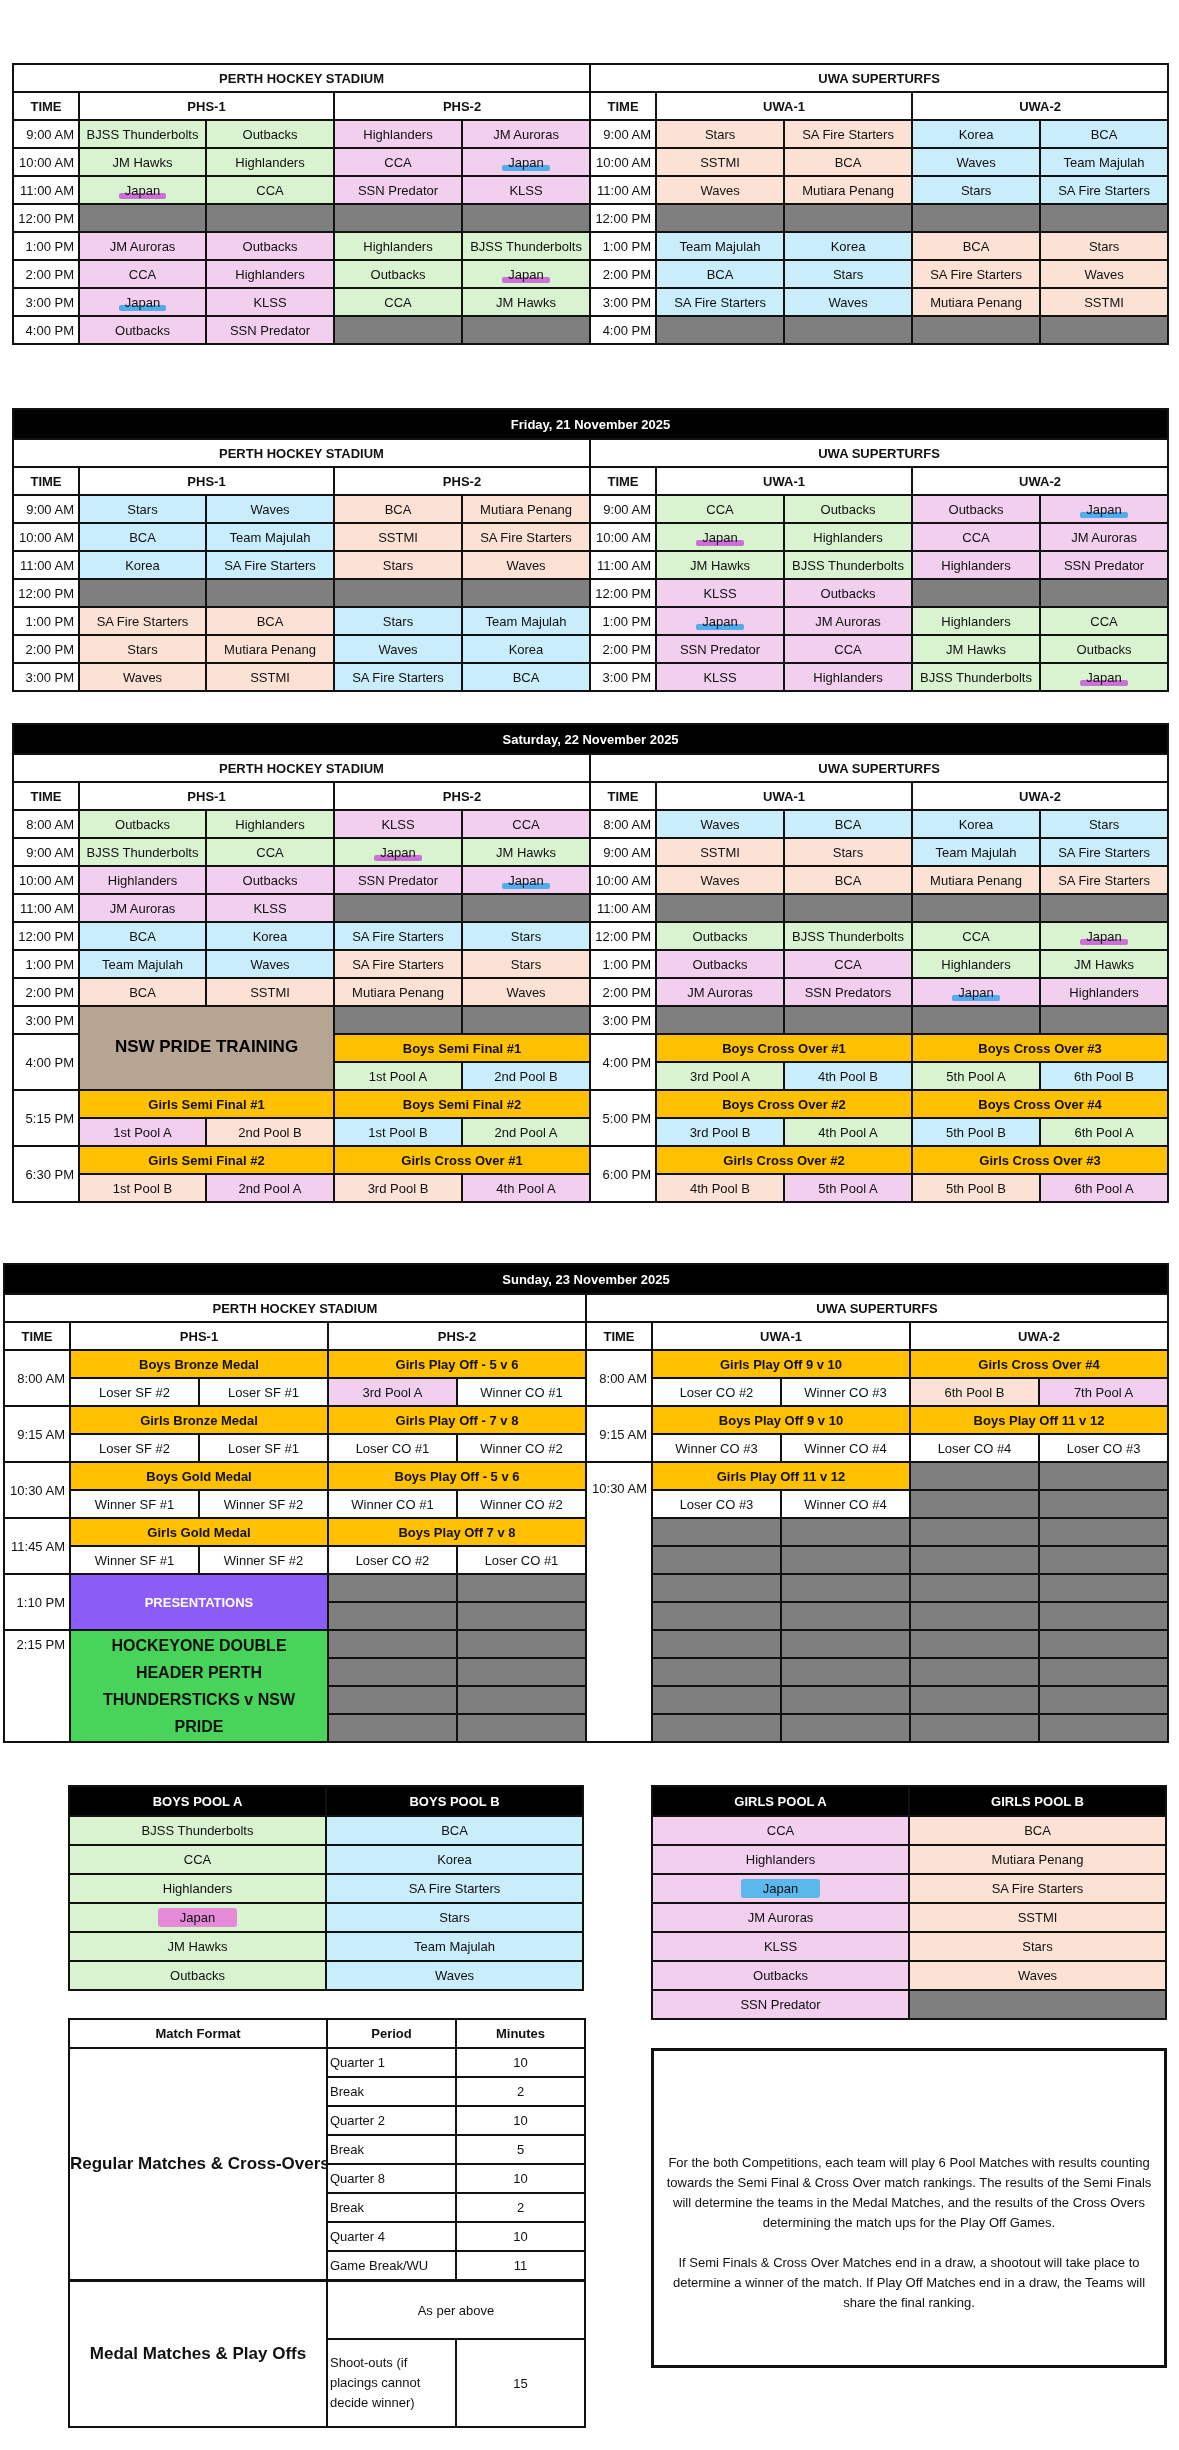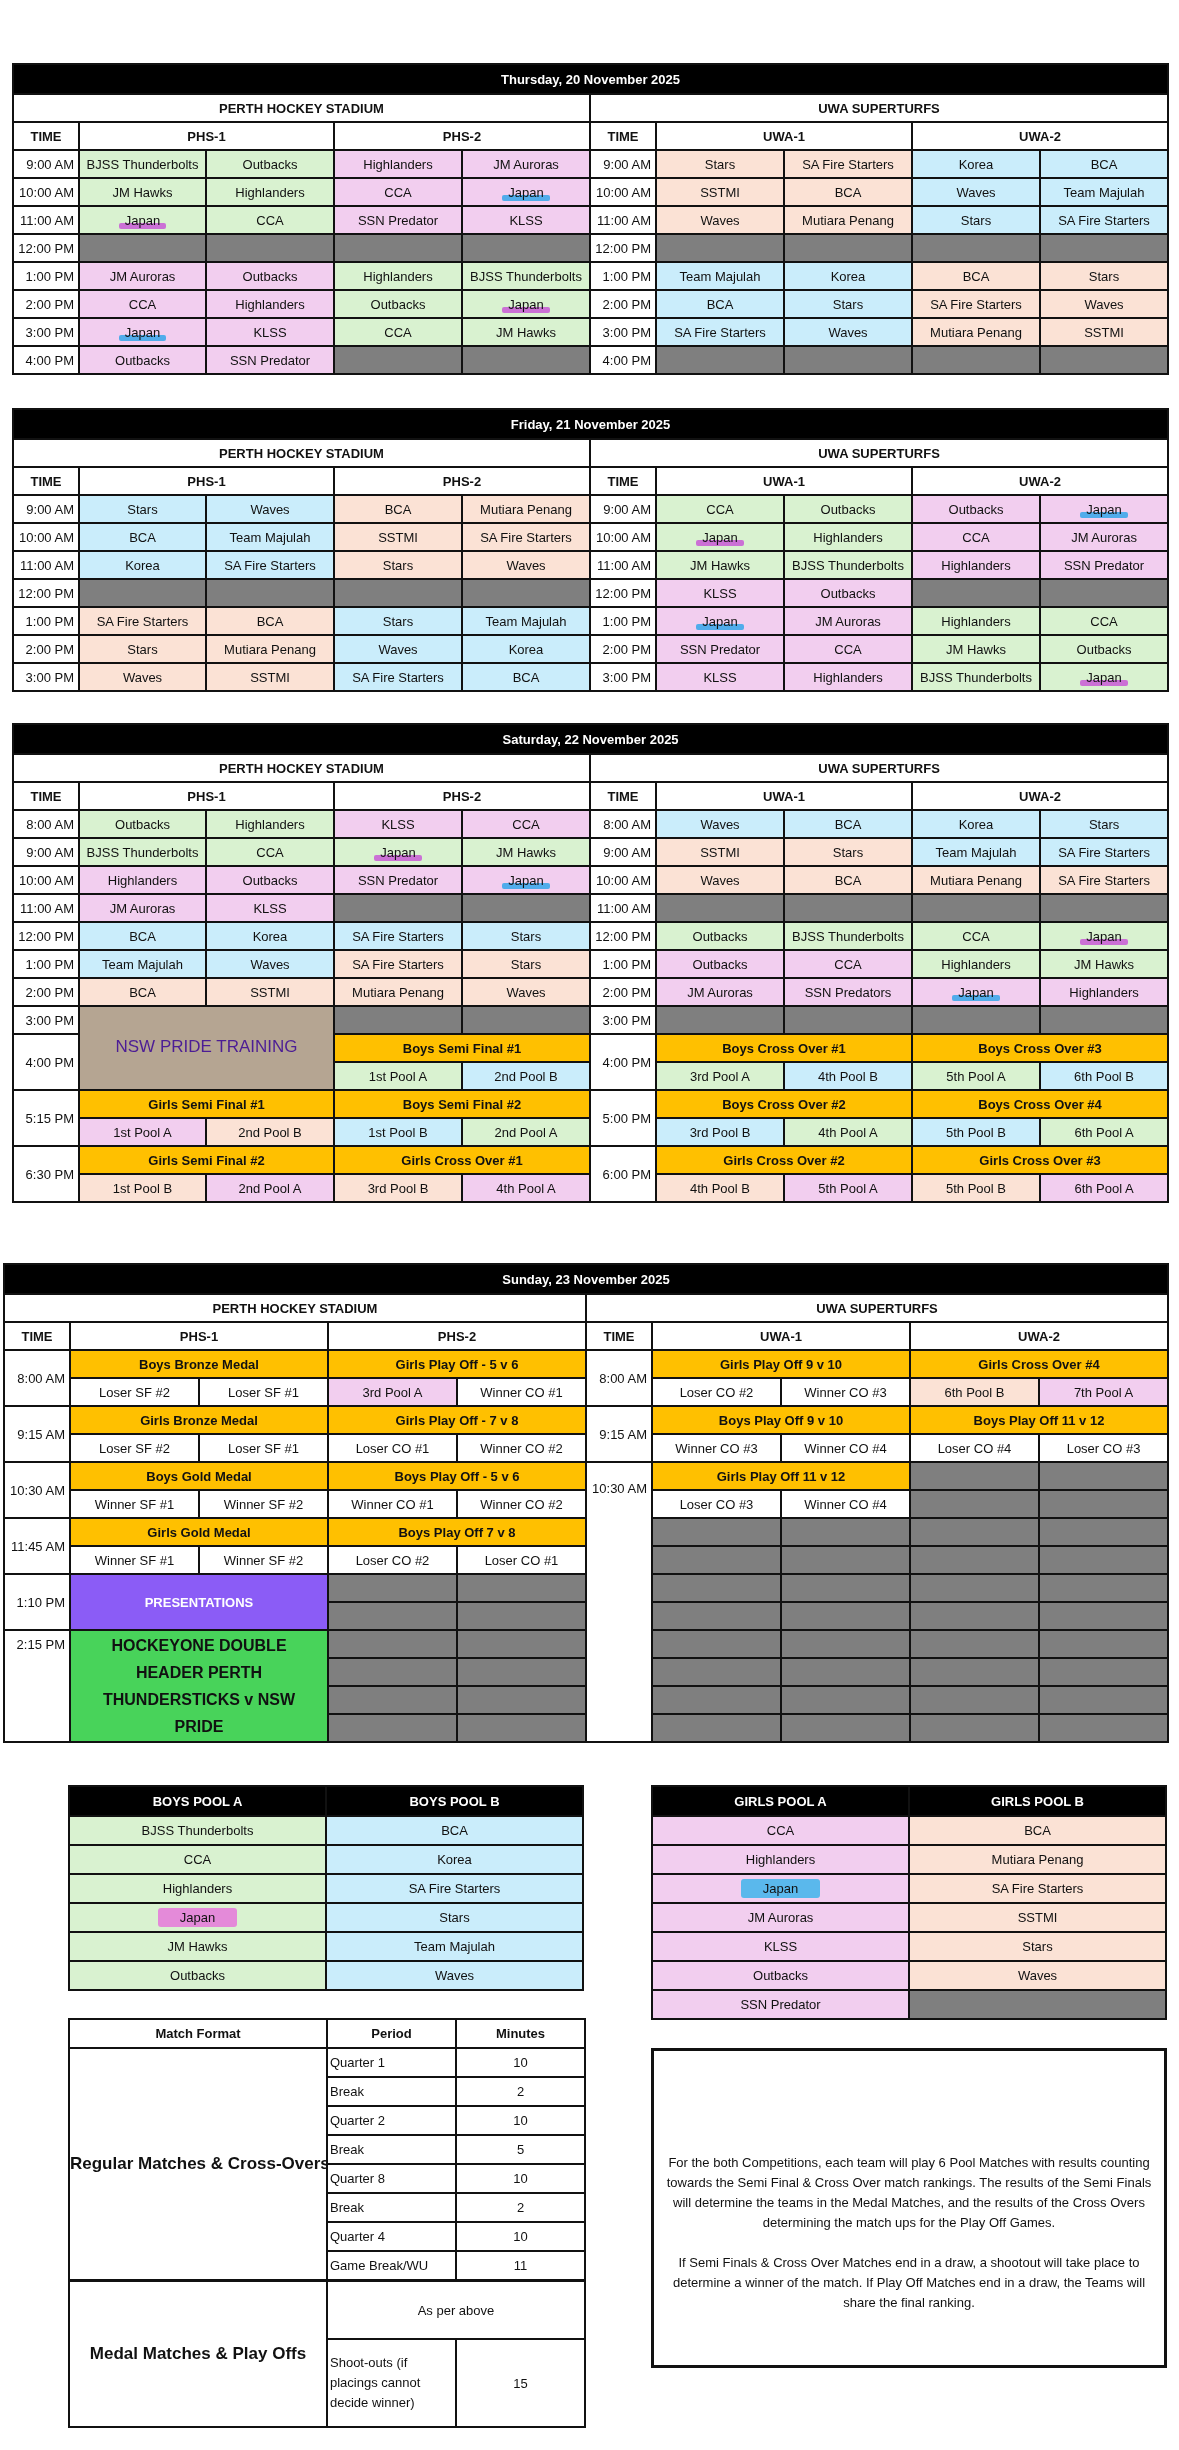--- a/index.html
+++ b/index.html
@@ -6,21 +6,21 @@
   body{width:1179px;height:2450px;position:relative;overflow:hidden;font-family:"Liberation Sans","DejaVu Sans",sans-serif;color:#111;}
   .blk{position:absolute;}
   table{border-collapse:collapse;table-layout:fixed;width:100%;}
   td,th{border:2px solid #111;padding:0;text-align:center;vertical-align:middle;font-size:13px;overflow:hidden;white-space:nowrap;}
   .dayhdr{background:#000;color:#fff;font-weight:bold;font-size:13px;height:28px;}
   .venue{font-weight:bold;font-size:13px;background:#fff;}
   .colh{font-weight:bold;font-size:13px;background:#fff;}
   .time{text-align:right;padding-right:4px;background:#fff;font-size:13px;}
   .g{background:#d9f2d0;} .p{background:#f2ceef;} .b{background:#caedfb;} .o{background:#fbe2d5;}
   .x{background:#7f7f7f;} .w{background:#fff;} .y{background:#ffc000;font-weight:bold;}
-  .tan{background:#b5a592;color:#4c1d95;font-weight:normal;font-size:17px;}
+  .tan{background:#b5a592;color:#000000;font-weight:bold;font-size:17px;}
   .blackcell{background:#8b5cf6;color:#fff;font-weight:bold;font-size:13px;}
   .greencell{background:#48d35a;color:#111;font-weight:bold;font-size:16px;line-height:27px;white-space:normal;}
   .hl{position:relative;display:inline-block;padding:0 6px;}
   .hl::after{content:"";position:absolute;left:0;right:0;bottom:-1px;height:6px;border-radius:2px;z-index:0;}
   .hl.hp::after{background:#c85bd6;opacity:.85;}
   .hl.hb::after{background:#3fa9ea;opacity:.9;}
   .hl span{position:relative;z-index:1;}
   .pool th{background:#000;color:#fff;font-weight:bold;height:28px;}
   .pool td{height:27px;}
   .fmt td{height:27px;font-size:13px;}
@@ -40,23 +40,20 @@
         <col style="width:128px">
         <col style="width:128px">
         <col style="width:128px">
         <col style="width:66px">
         <col style="width:128px">
         <col style="width:128px">
         <col style="width:128px">
         <col style="width:128px">
       </colgroup>
   <tbody>
-        <tr style="height:30px">
-          <td colspan="10" class="dayhdr">Thursday, 20 November 2025</td>
-        </tr>
   <tr style="height:28px">
     <td colspan="5" class="venue">PERTH HOCKEY STADIUM</td>
     <td colspan="5" class="venue">UWA SUPERTURFS</td>
   </tr>
   <tr style="height:28px">
     <td class="colh">TIME</td>
     <td colspan="2" class="colh">PHS-1</td>
     <td colspan="2" class="colh">PHS-2</td>
     <td class="colh">TIME</td>
     <td colspan="2" class="colh">UWA-1</td>

